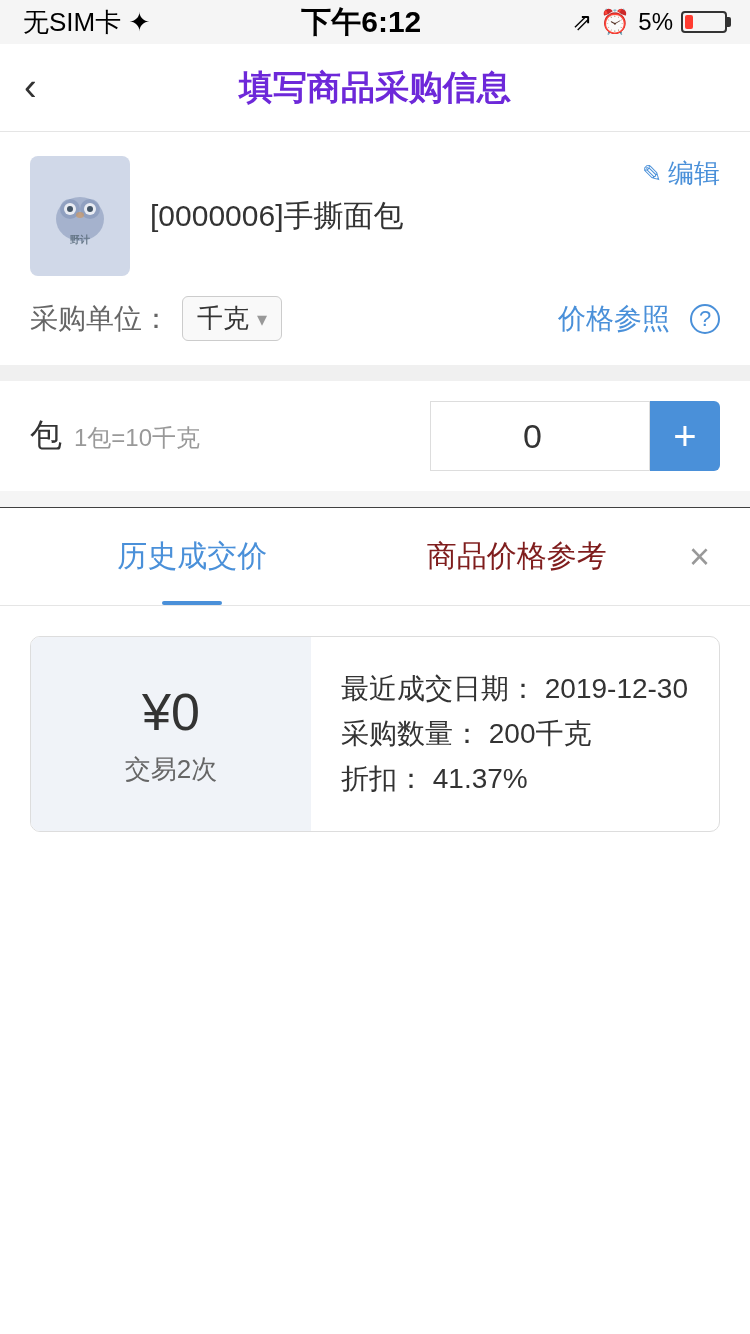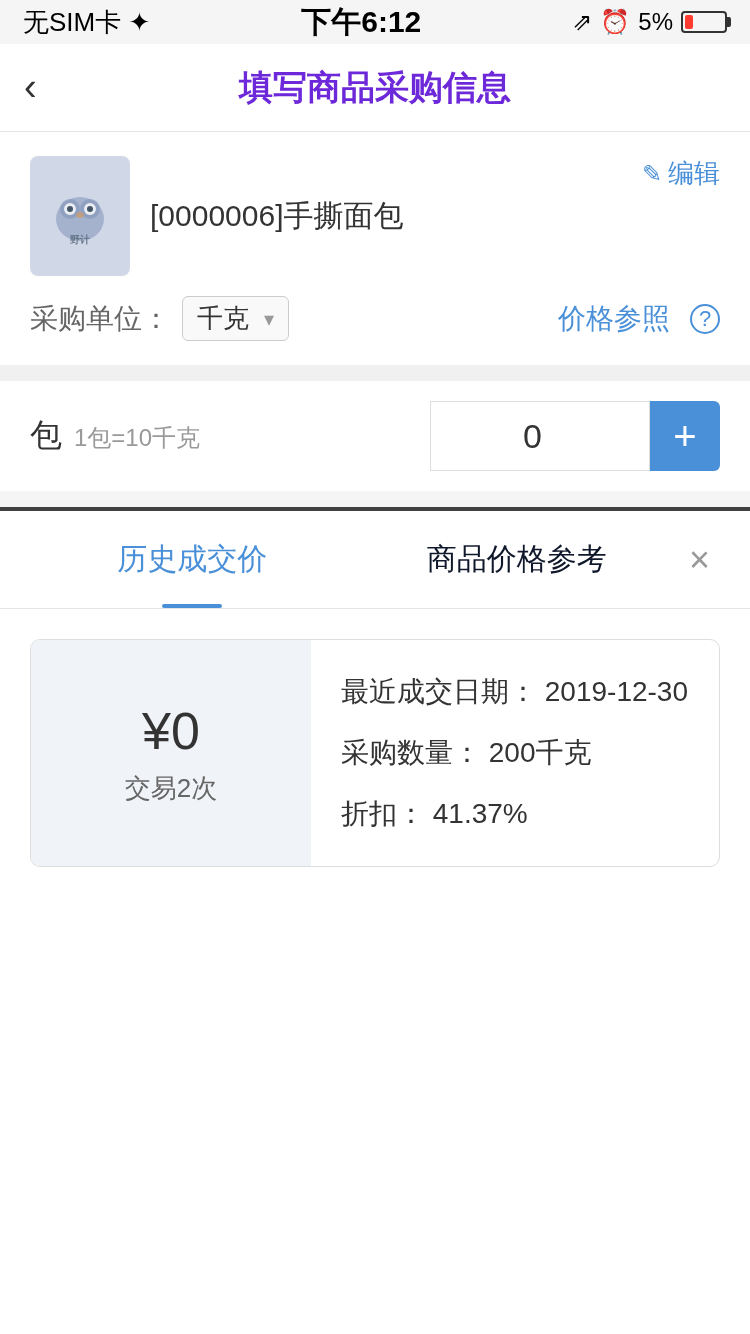--- a/index.html
+++ b/index.html
@@ -140,21 +140,21 @@
     }
     .unit-select {
       display: inline-flex;
       align-items: center;
       border: 1px solid #ccc;
       border-radius: 6px;
       padding: 4px 14px;
       font-size: 26px;
       color: #333;
       background: #f9f9f9;
-      gap: 15px;
+      gap: 8px;
       cursor: pointer;
     }
     .price-ref {
       font-size: 28px;
       color: #4a90d9;
       display: flex;
       align-items: center;
       gap: 20px;
       cursor: pointer;
     }
@@ -224,33 +224,33 @@
       color: white;
       cursor: pointer;
       border-radius: 0 6px 6px 0;
     }
 
     
     .tab-section {
       width: 750px;
       background: #ffffff;
       margin-top: 16px;
-      border-top: 4px solid #404040;
+      border-top: 1px solid #404040;
     }
     .tab-header {
       display: flex;
       align-items: center;
       padding: 0 30px;
       border-bottom: 1px solid #e5e5e5;
       position: relative;
     }
     .tab-item {
       padding: 28px 30px;
       font-size: 30px;
-      color: #0f172a;
+      color: #7f1d1d;
       cursor: pointer;
       position: relative;
       flex: 1;
       text-align: center;
     }
     .tab-item.active {
       color: #4a90d9;
     }
     .tab-item.active::after {
       content: '';
@@ -301,21 +301,20 @@
       font-size: 26px;
       color: #666;
       margin-top: 10px;
     }
     .history-right {
       flex: 1;
       padding: 30px 30px;
       display: flex;
       flex-direction: column;
       justify-content: center;
-      gap: 16px;
     }
     .history-detail {
       font-size: 28px;
       color: #333;
       line-height: 1.6;
     }
 
     
     .white-area {
       width: 750px;

